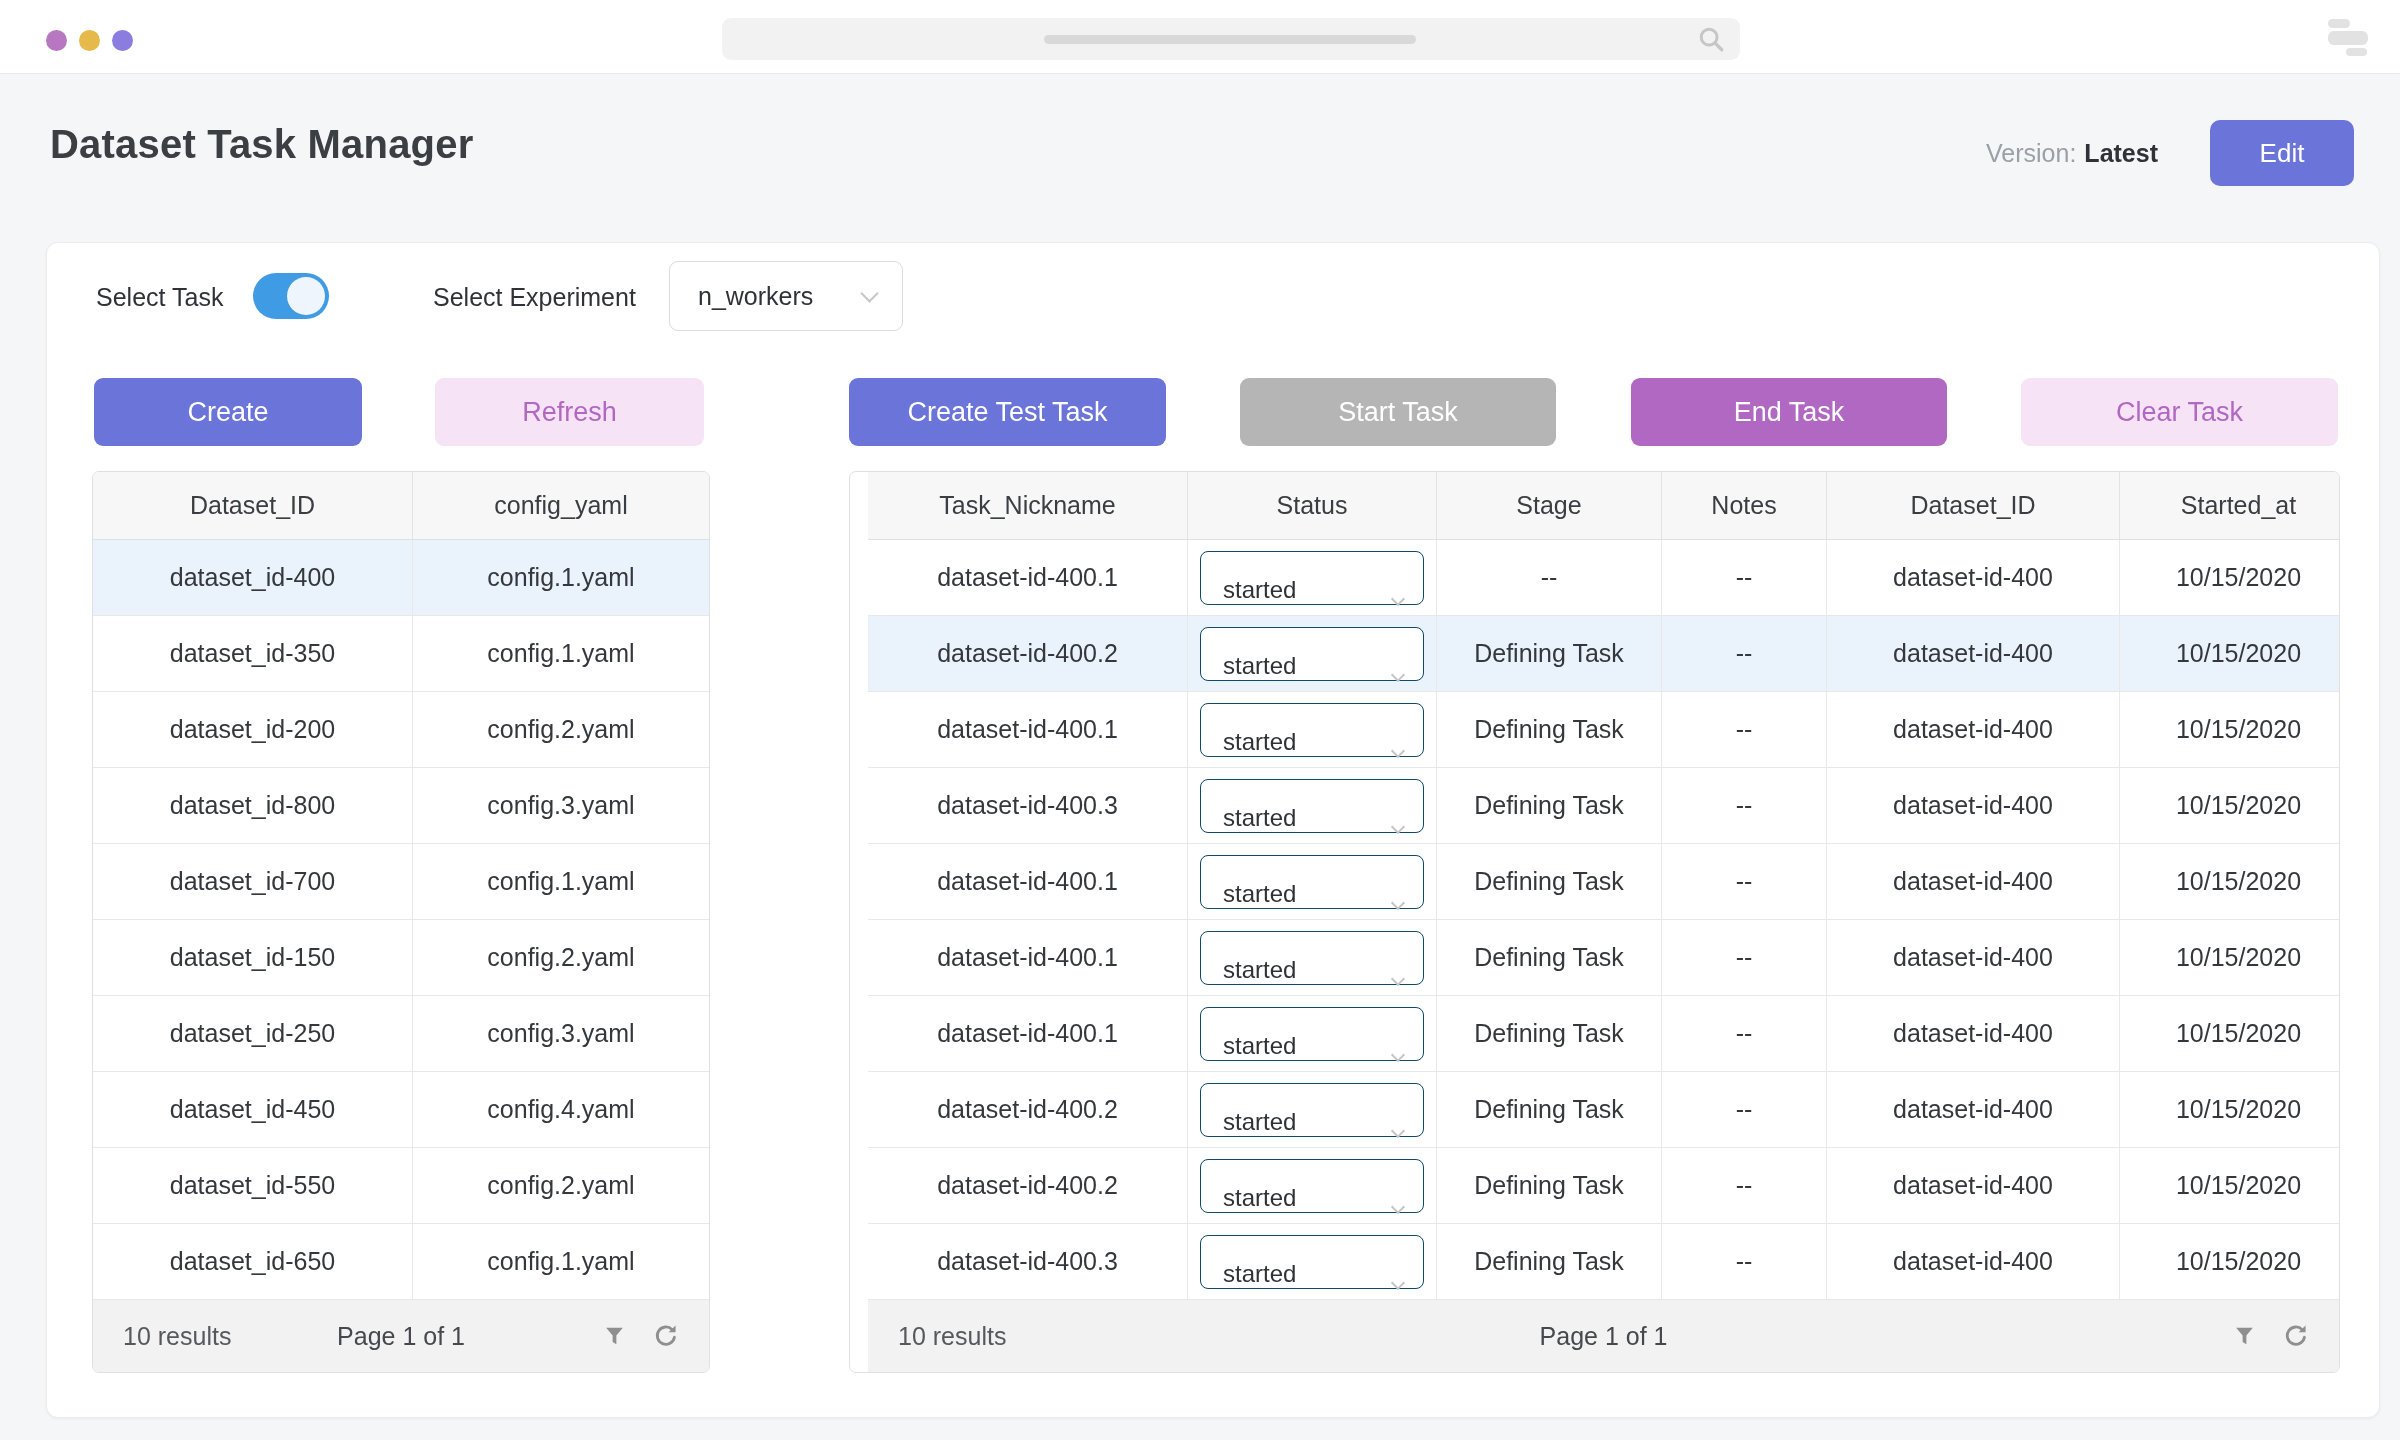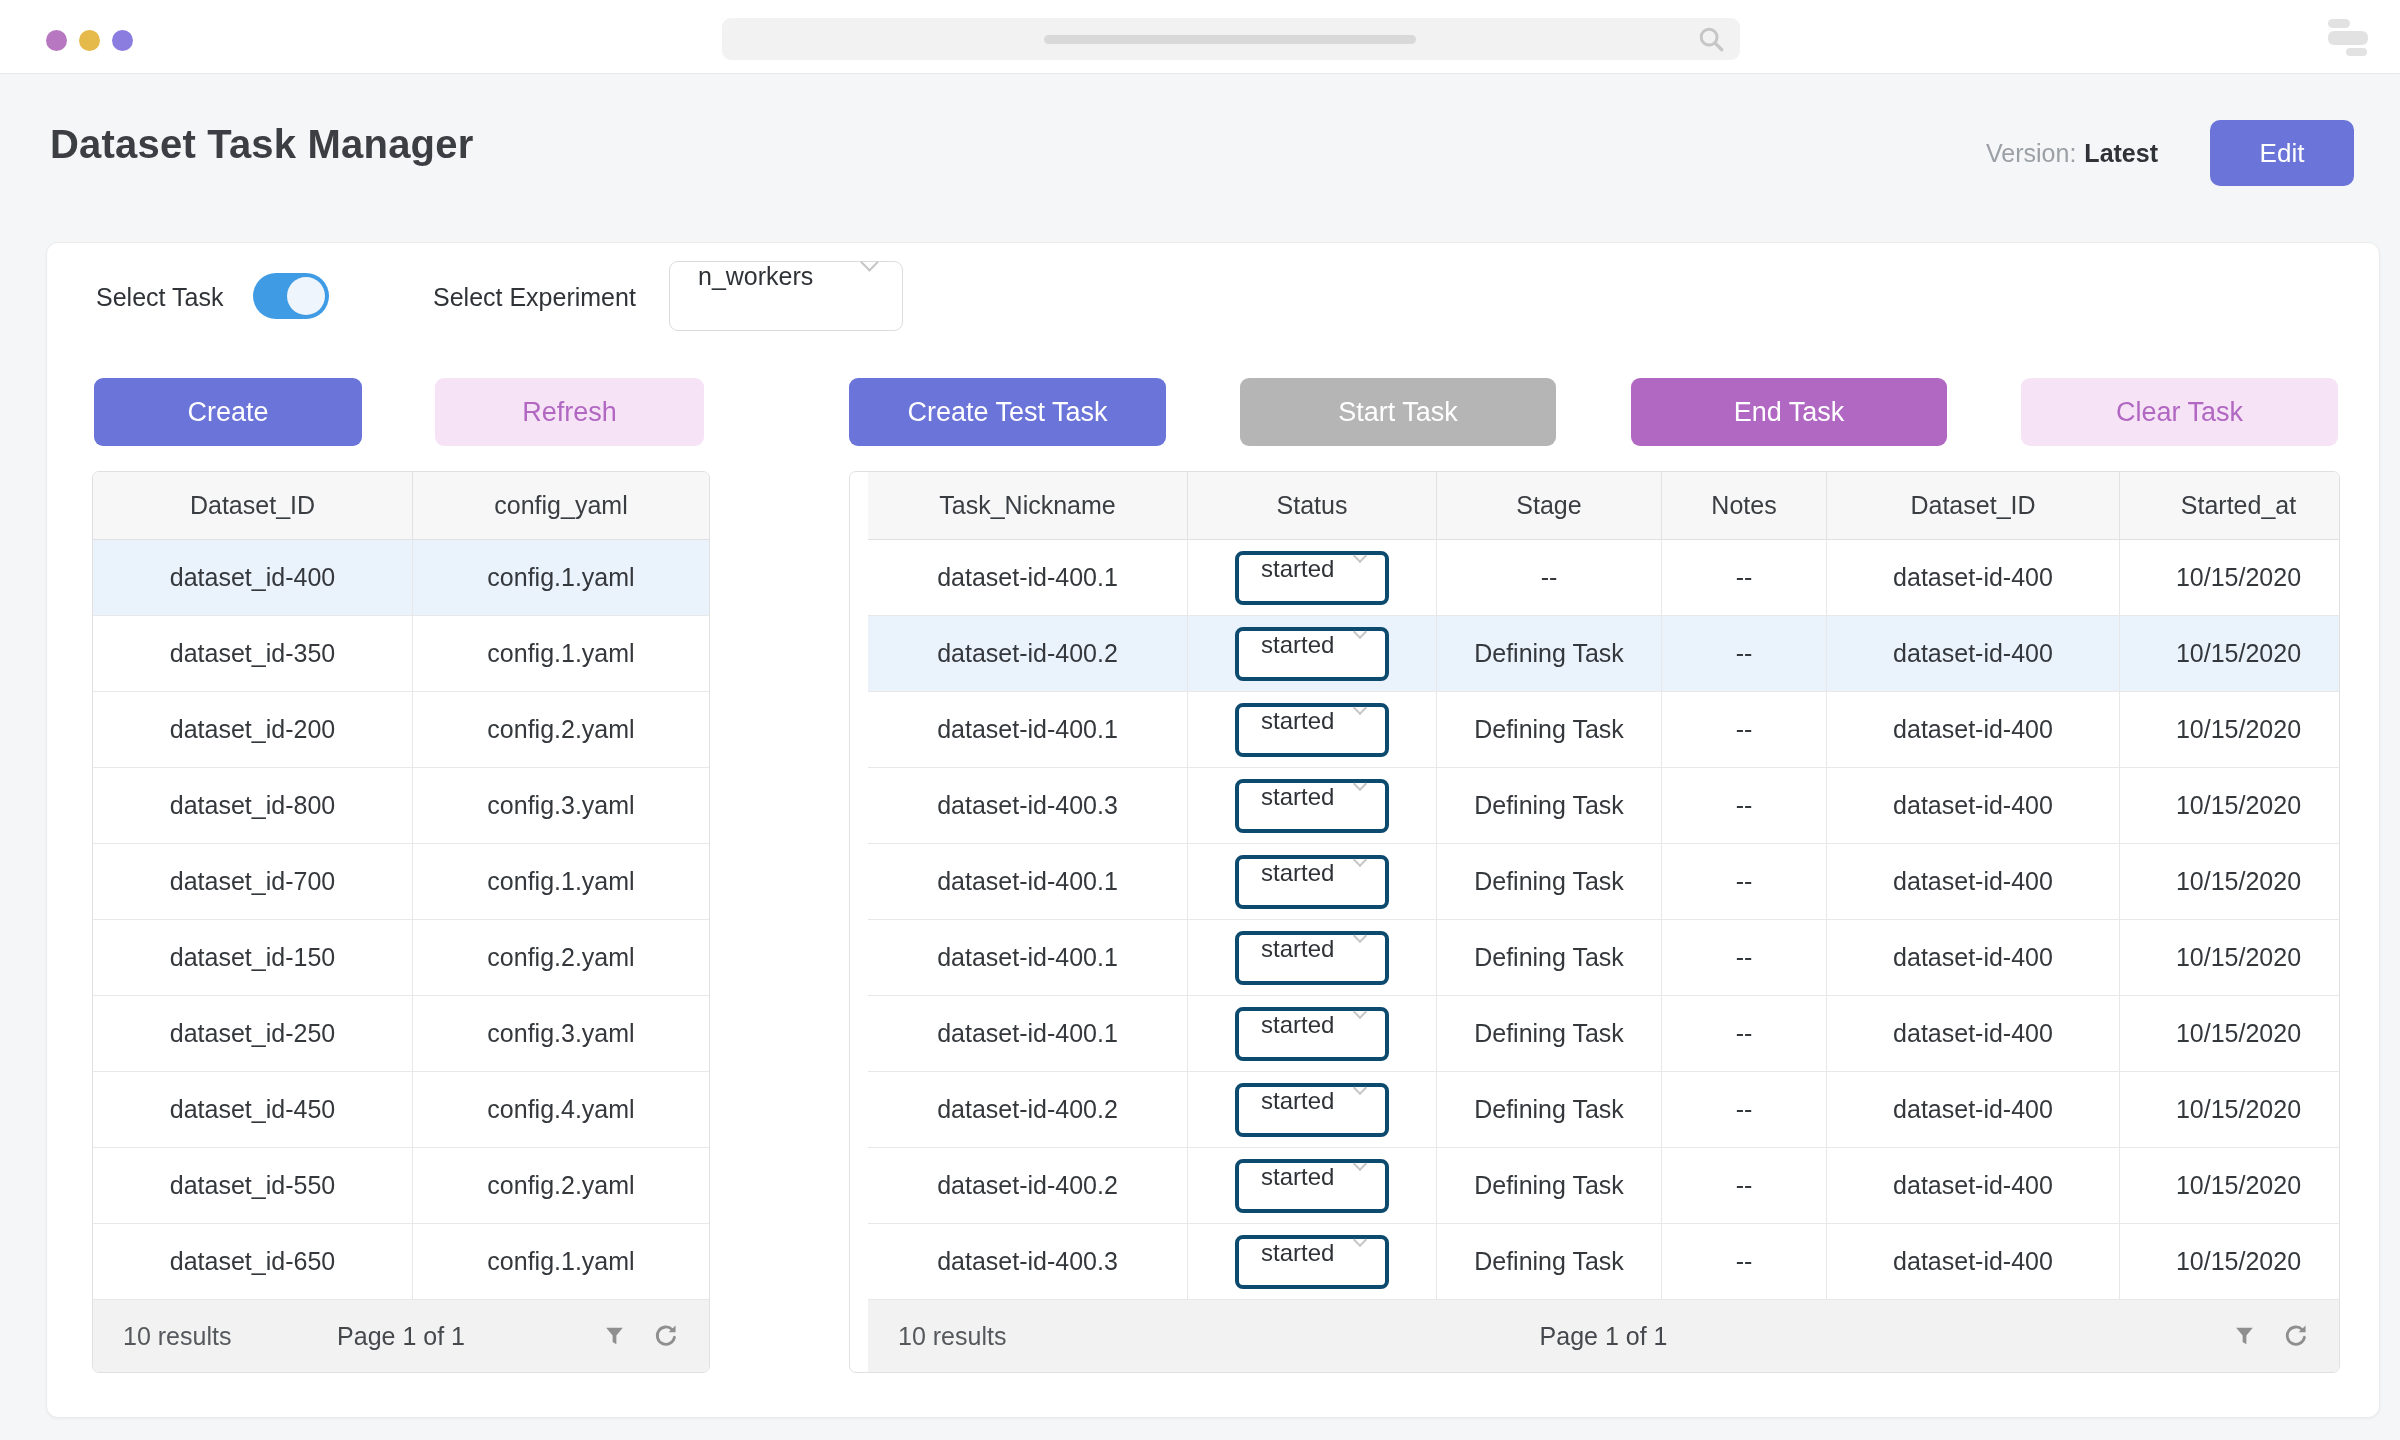--- a/index.html
+++ b/index.html
@@ -66,21 +66,21 @@
     position:absolute; left:206px; top:30px; width:76px; height:46px;
     border-radius:23px; background:#3f9be4; cursor:pointer;
   }
   .toggle .knob {
     position:absolute; right:4px; top:4px; width:38px; height:38px;
     border-radius:50%; background:#eef5fc;
   }
   .expselect {
     position:absolute; left:622px; top:18px; width:234px; height:70px;
     background:#fff; border:1px solid #dcdcdc; border-radius:9px;
-    display:flex; align-items:flex-start; cursor:pointer;
+    display:flex; align-items:center; cursor:pointer;
   }
   .expselect .val { font-size:25px; color:#2f3237; margin-left:28px; }
   .chev {
     width:13px; height:13px; border-right:2px solid #c6c6c6; border-bottom:2px solid #c6c6c6;
     transform:rotate(45deg); margin-left:auto; margin-right:26px; margin-top:-6px;
   }
 
   
   .abtn {
     position:absolute; top:135px; height:68px; border:none; border-radius:9px;
@@ -109,22 +109,22 @@
   .drow.selected { background:#eaf2fc; }
   .left-grid  { grid-template-columns:320px 296px; }
   .right-grid { grid-template-columns:320px 249px 225px 165px 293px 237px; }
   .cell {
     display:flex; align-items:center; justify-content:center; height:100%;
     border-right:1px solid #e8e8e8; font-size:25px; color:#34373b; text-align:center;
   }
   .hrow .cell { color:#3a3d41; border-right:1px solid #e3e3e3; }
   .cell:last-child { border-right:none; }
   .status-sel {
-    width:154px; height:54px; background:#fff; border:4px solid #0c4a6e; border-radius:8px;
-    display:flex; align-items:flex-start; cursor:pointer;
+    width:224px; height:54px; background:#fff; border:1px solid #0c4a6e; border-radius:8px;
+    display:flex; align-items:flex-end; cursor:pointer;
   }
   .status-sel .sval { font-size:24px; color:#2f3237; margin-left:22px; }
   .status-sel .chev { width:10px; height:10px; margin-right:20px; margin-top:-4px; }
   .tfooter {
     position:relative; height:72px; background:#f2f2f3;
     display:flex; align-items:center; padding:0 30px; font-size:25px; color:#55585c;
   }
   .pagec {
     position:absolute; left:50%; transform:translateX(-50%);
     color:#45484c;

